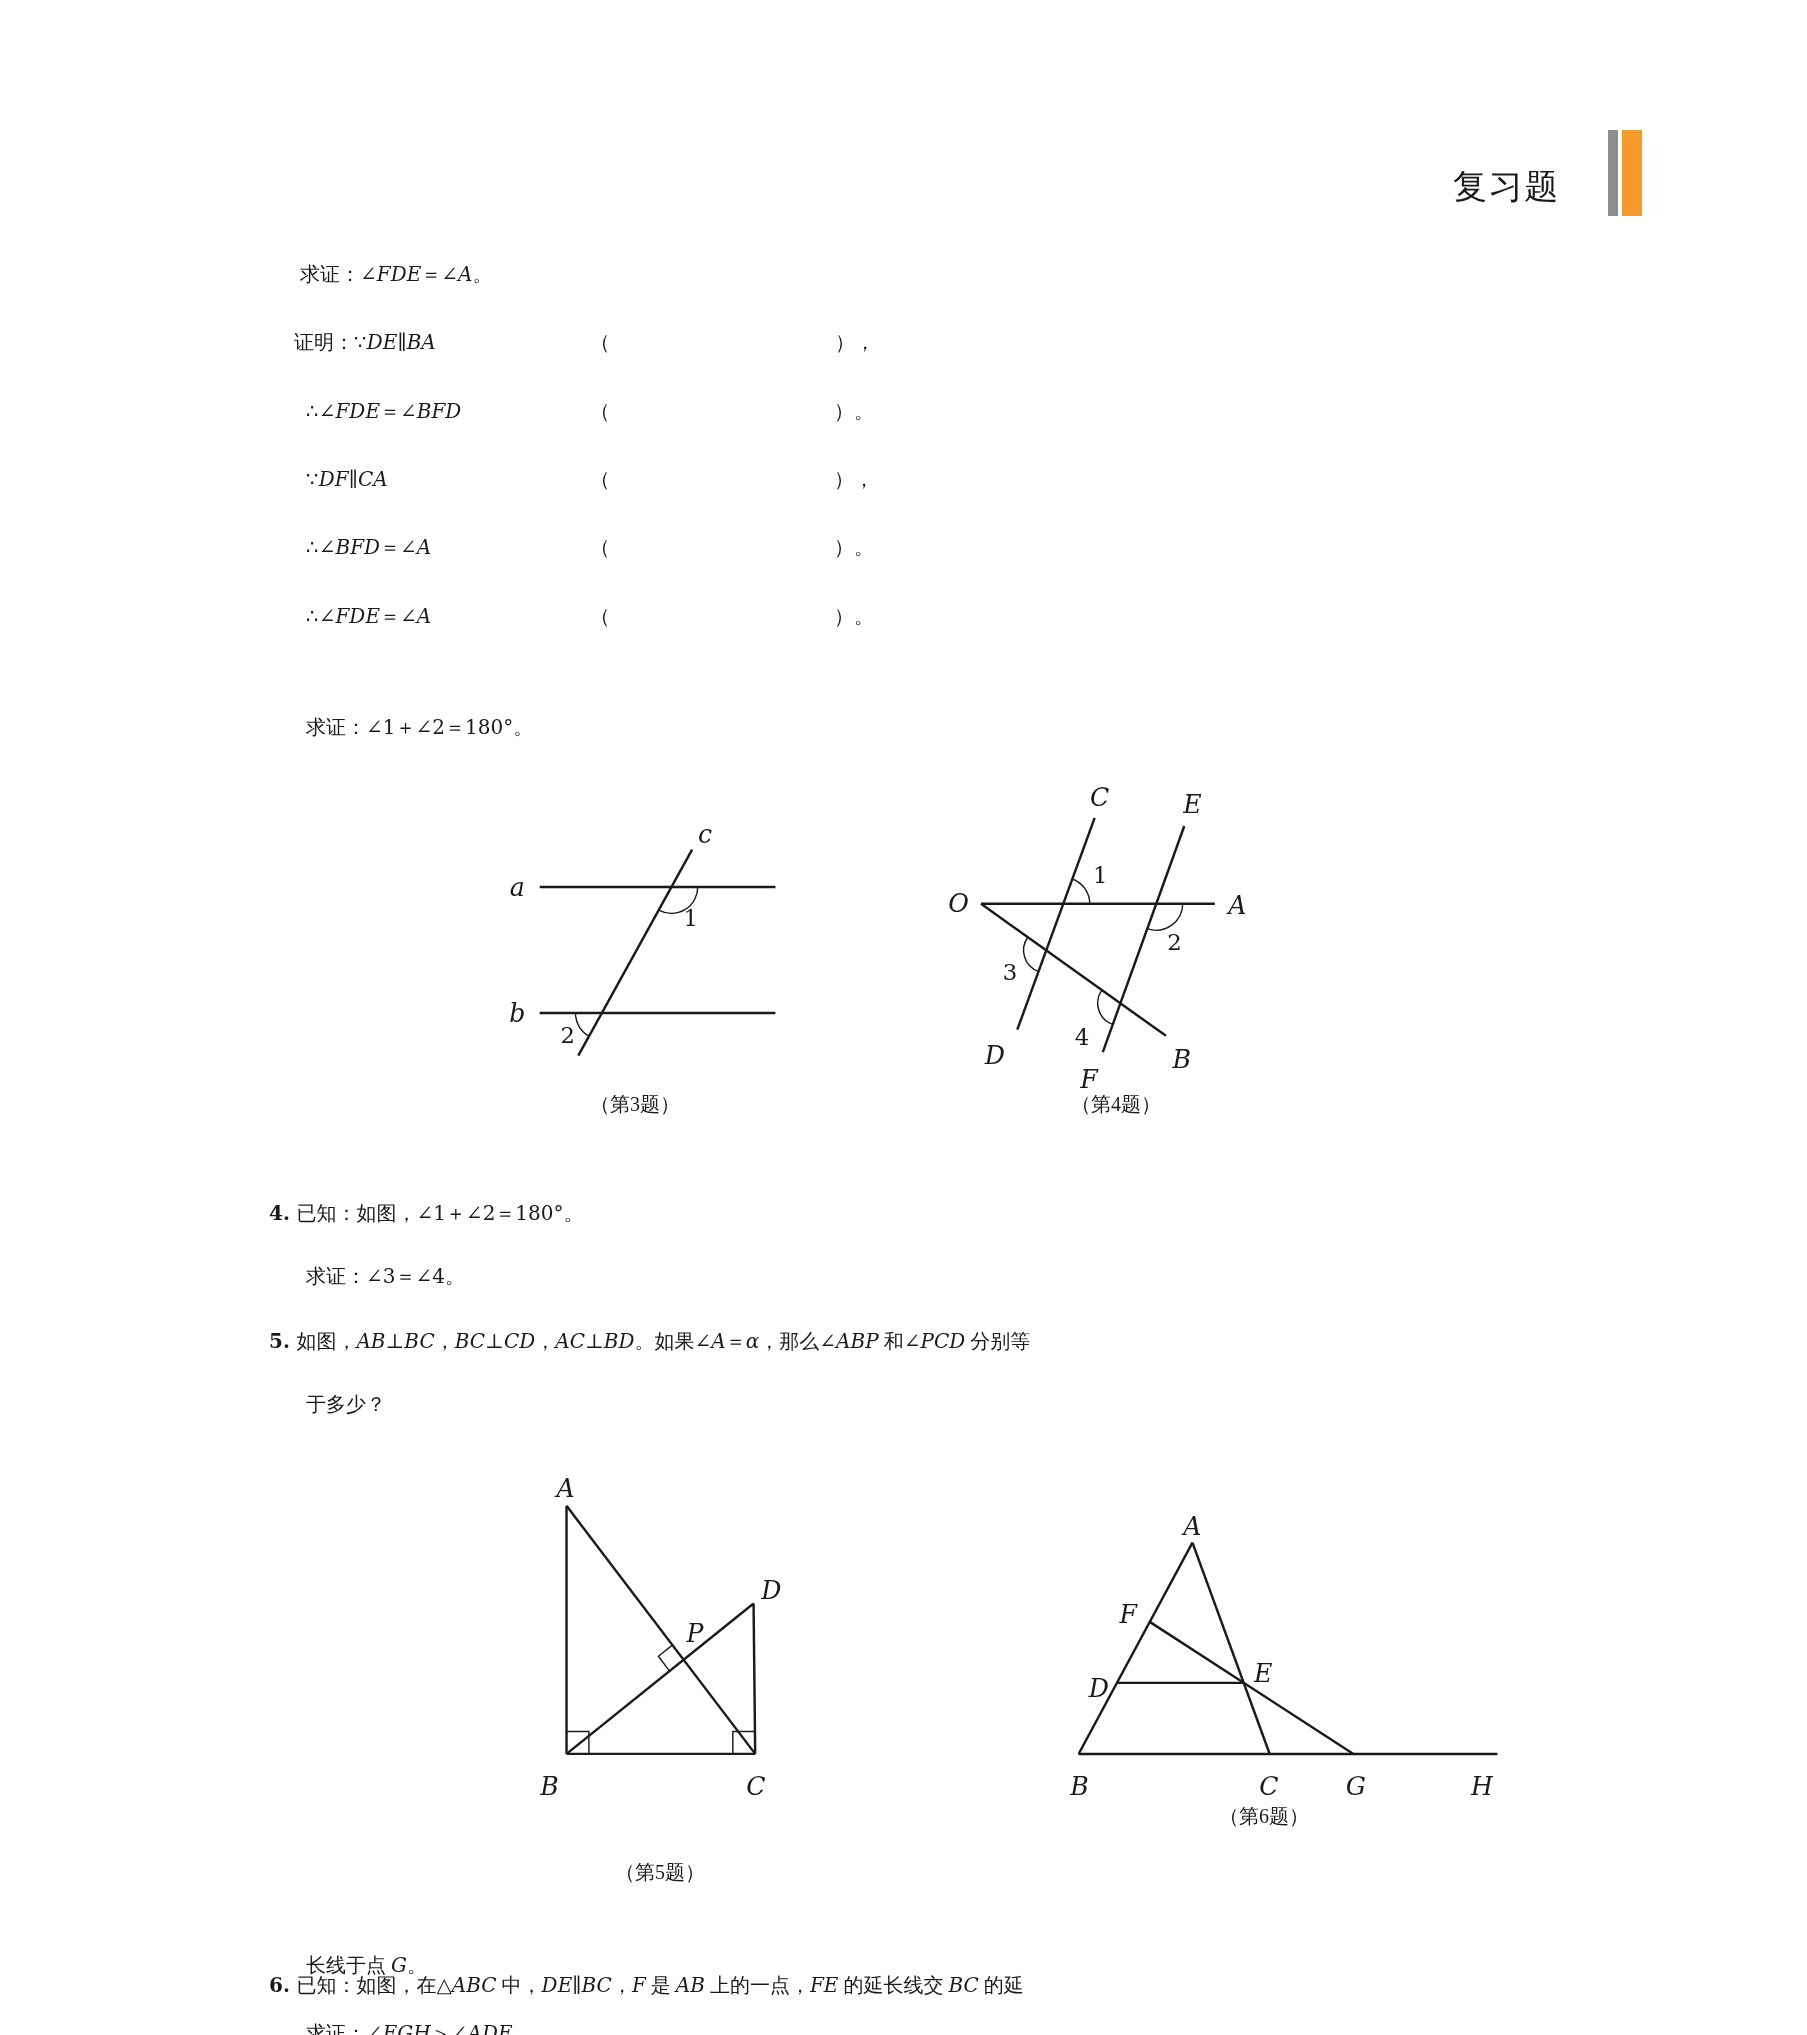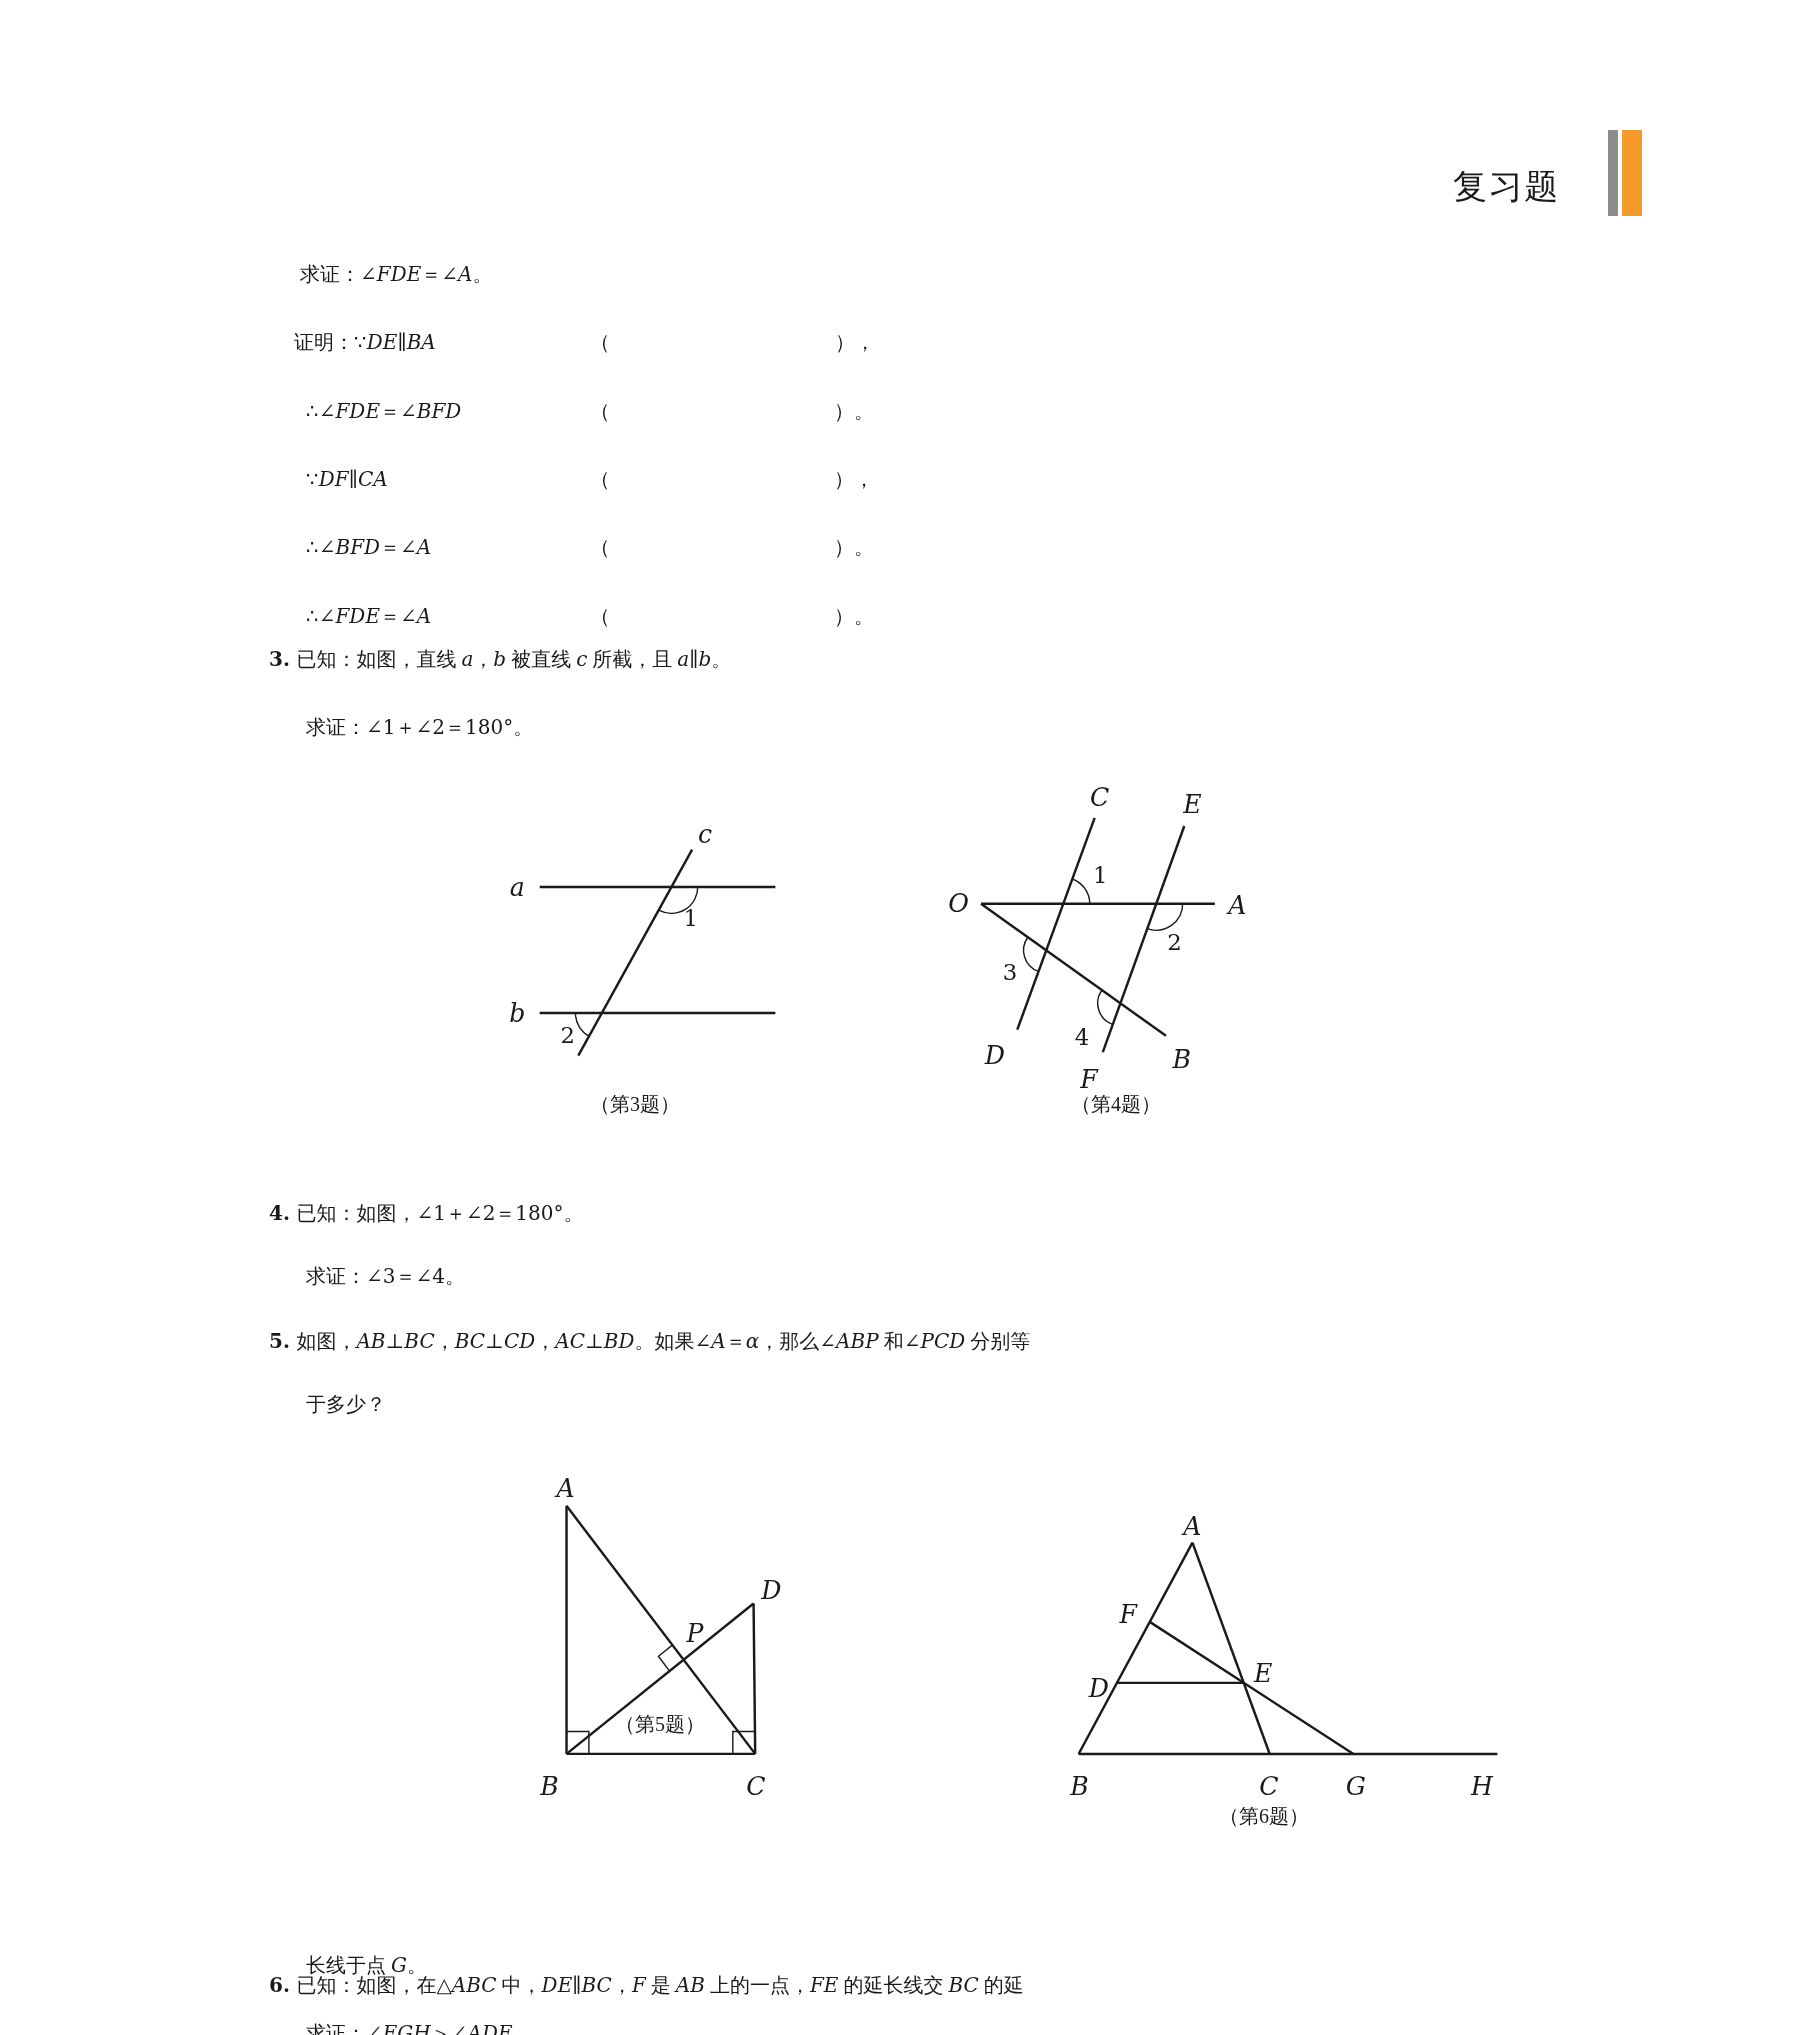--- a/index.html
+++ b/index.html
@@ -57,23 +57,20 @@
     <span class="paren" style="left:284px">（</span>
     <span class="paren" style="left:528px"><span>）</span><span class="cn">。</span></span>
   </div>
 
   <div class="line" style="left:306px;top:601px">
     <span><span class="rm">∴∠</span><span class="it">FDE</span><span class="rm">＝∠</span><span class="it">A</span></span>
     <span class="paren" style="left:284px">（</span>
     <span class="paren" style="left:528px"><span>）</span><span class="cn">。</span></span>
   </div>
 
-  <div class="line" style="left:269px;top:644px">
-    <span class="num">3.</span><span><span class="cn">已知：如图，直线 </span><span class="it">a</span><span class="cn">，</span><span class="it">b</span><span class="cn"> 被直线 </span><span class="it">c</span><span class="cn"> 所截，且 </span><span class="it">a</span><span class="rm">∥</span><span class="it">b</span><span class="cn">。</span></span>
-  </div>
   <div class="line" style="left:306px;top:712px"><span class="cn">求证：</span><span class="rm">∠1＋∠2＝180°</span><span class="cn">。</span></div>
 
   <svg class="figure" style="left:501px;top:822px" width="309" height="252" viewBox="1230 2020 760 620">
     <line class="mainline" x1="1325" y1="2180" x2="1905" y2="2180"></line>
     <line class="mainline" x1="1325" y1="2490" x2="1905" y2="2490"></line>
     <line class="mainline" x1="1700" y1="2088" x2="1420" y2="2595"></line>
     <path class="thin" d="M 1714 2180 A 65 65 0 0 1 1618 2237"></path>
     <path class="thin" d="M 1447 2547 A 65 65 0 0 1 1413 2490"></path>
     <text class="fl" x="1270" y="2202" text-anchor="middle">a</text>
     <text class="fl" x="1270" y="2512" text-anchor="middle">b</text>
@@ -124,21 +121,21 @@
     <line class="mainline" x1="1392" y1="4310" x2="1852" y2="3940"></line>
     <polyline class="thin" points="1392,4255 1447,4255 1447,4310"></polyline>
     <polyline class="thin" points="1801,4310 1801,4255 1856,4255"></polyline>
     <polyline class="thin" points="1653,4042 1618,4070 1645,4106"></polyline>
     <text class="fl" x="1390" y="3678" text-anchor="middle">A</text>
     <text class="fl" x="1350" y="4412" text-anchor="middle">B</text>
     <text class="fl" x="1858" y="4412" text-anchor="middle">C</text>
     <text class="fl" x="1896" y="3930" text-anchor="middle">D</text>
     <text class="fl" x="1708" y="4036" text-anchor="middle">P</text>
   </svg>
-  <div class="caption" style="left:558px;top:1712px">（第5题）</div>
+  <div class="caption" style="left:558px;top:1860px">（第5题）</div>
 
   <svg class="figure" style="left:1058px;top:1506px" width="460" height="309" viewBox="2600 3700 1130 760">
     <line class="mainline" x1="2930" y1="3790" x2="2650" y2="4310"></line>
     <line class="mainline" x1="2930" y1="3790" x2="3120" y2="4310"></line>
     <line class="mainline" x1="2650" y1="4310" x2="3680" y2="4310"></line>
     <line class="mainline" x1="2744" y1="4135" x2="3056" y2="4135"></line>
     <line class="mainline" x1="2825" y1="3985" x2="3326" y2="4310"></line>
     <text class="fl" x="2930" y="3772" text-anchor="middle">A</text>
     <text class="fl" x="2772" y="3988" text-anchor="middle">F</text>
     <text class="fl" x="2700" y="4170" text-anchor="middle">D</text>

